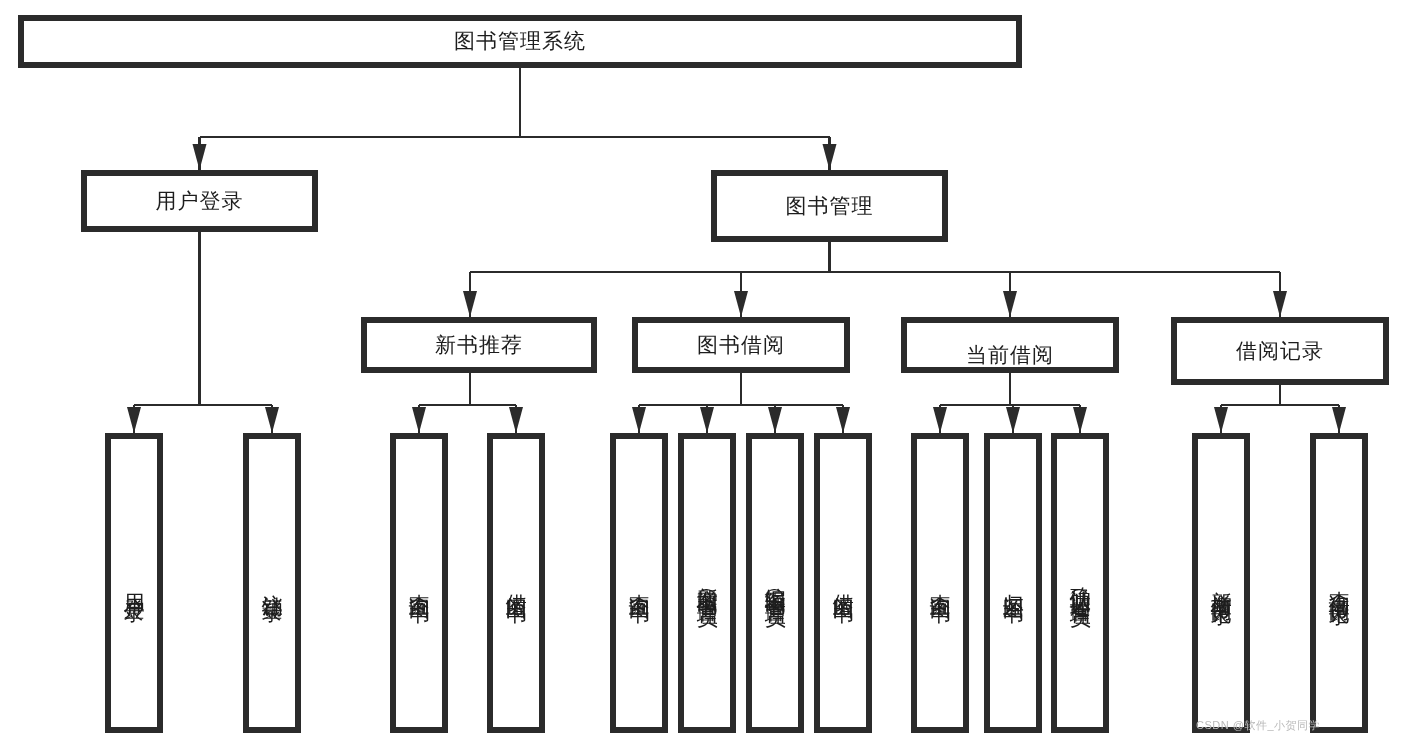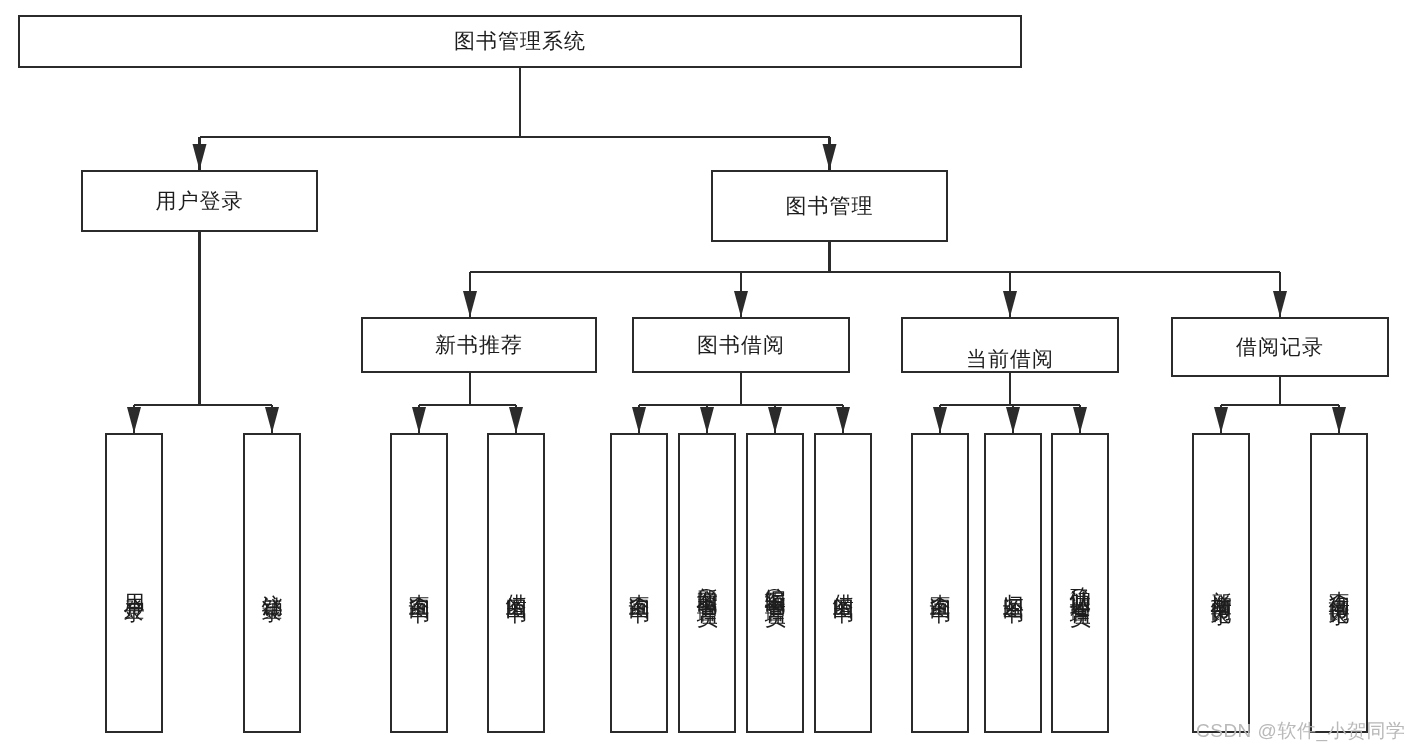--- a/index.html
+++ b/index.html
@@ -22,21 +22,21 @@
     left: 0;
     top: 0;
     width: 1405px;
     height: 747px;
     pointer-events: none;
   }
   .node {
     position: absolute;
     box-sizing: border-box;
     background: #ffffff;
-    border: 2px solid #ec4899;
+    border: 6px solid #ec4899;
     display: flex;
     align-items: center;
     justify-content: center;
     color: #1d1d1d;
   }
   .node.horiz .label {
     font-size: 21px;
     line-height: 1.15;
     letter-spacing: 1px;
     white-space: nowrap;
@@ -49,21 +49,21 @@
     writing-mode: vertical-rl;
     text-orientation: upright;
     font-size: 21px;
     line-height: 1.35;
     letter-spacing: 3px;
     white-space: nowrap;
     display: block;
   }
   .watermark {
     position: absolute;
-    font-size: 19px;
+    font-size: 11px;
     color: #b9b9b9;
     white-space: nowrap;
     letter-spacing: 0.5px;
     user-select: none;
   }
 </style>
 </head>
 <body>
 
 <div id="stage">
@@ -135,21 +135,21 @@
       </div>
       <div class="node horiz" style="left: 361px; top: 317px; width: 236px; height: 56px; border-color: rgb(43, 43, 43); background: rgb(255, 255, 255);">
         <span class="label">新书推荐</span>
       </div>
       <div class="node horiz" style="left: 632px; top: 317px; width: 218px; height: 56px; border-color: rgb(43, 43, 43); background: rgb(255, 255, 255); align-items: center;">
         <span class="label">图书借阅</span>
       </div>
       <div class="node horiz" style="left: 901px; top: 317px; width: 218px; height: 56px; border-color: rgb(43, 43, 43); background: rgb(255, 255, 255); align-items: flex-end;">
         <span class="label">当前借阅</span>
       </div>
-      <div class="node horiz" style="left: 1171px; top: 317px; width: 218px; height: 60px; border-color: rgb(43, 43, 43); background: rgb(255, 255, 255);">
+      <div class="node horiz" style="left: 1171px; top: 317px; width: 218px; height: 68px; border-color: rgb(43, 43, 43); background: rgb(255, 255, 255);">
         <span class="label">借阅记录</span>
       </div>
       <div class="node vert" style="left: 105px; top: 433px; width: 58px; height: 300px; border-color: rgb(43, 43, 43); background: rgb(255, 255, 255);">
         <span class="label">用户登录</span>
       </div>
       <div class="node vert" style="left: 243px; top: 433px; width: 58px; height: 300px; border-color: rgb(43, 43, 43); background: rgb(255, 255, 255);">
         <span class="label">注销登录</span>
       </div>
       <div class="node vert" style="left: 390px; top: 433px; width: 58px; height: 300px; border-color: rgb(43, 43, 43); background: rgb(255, 255, 255);">
         <span class="label">查询图书</span>

